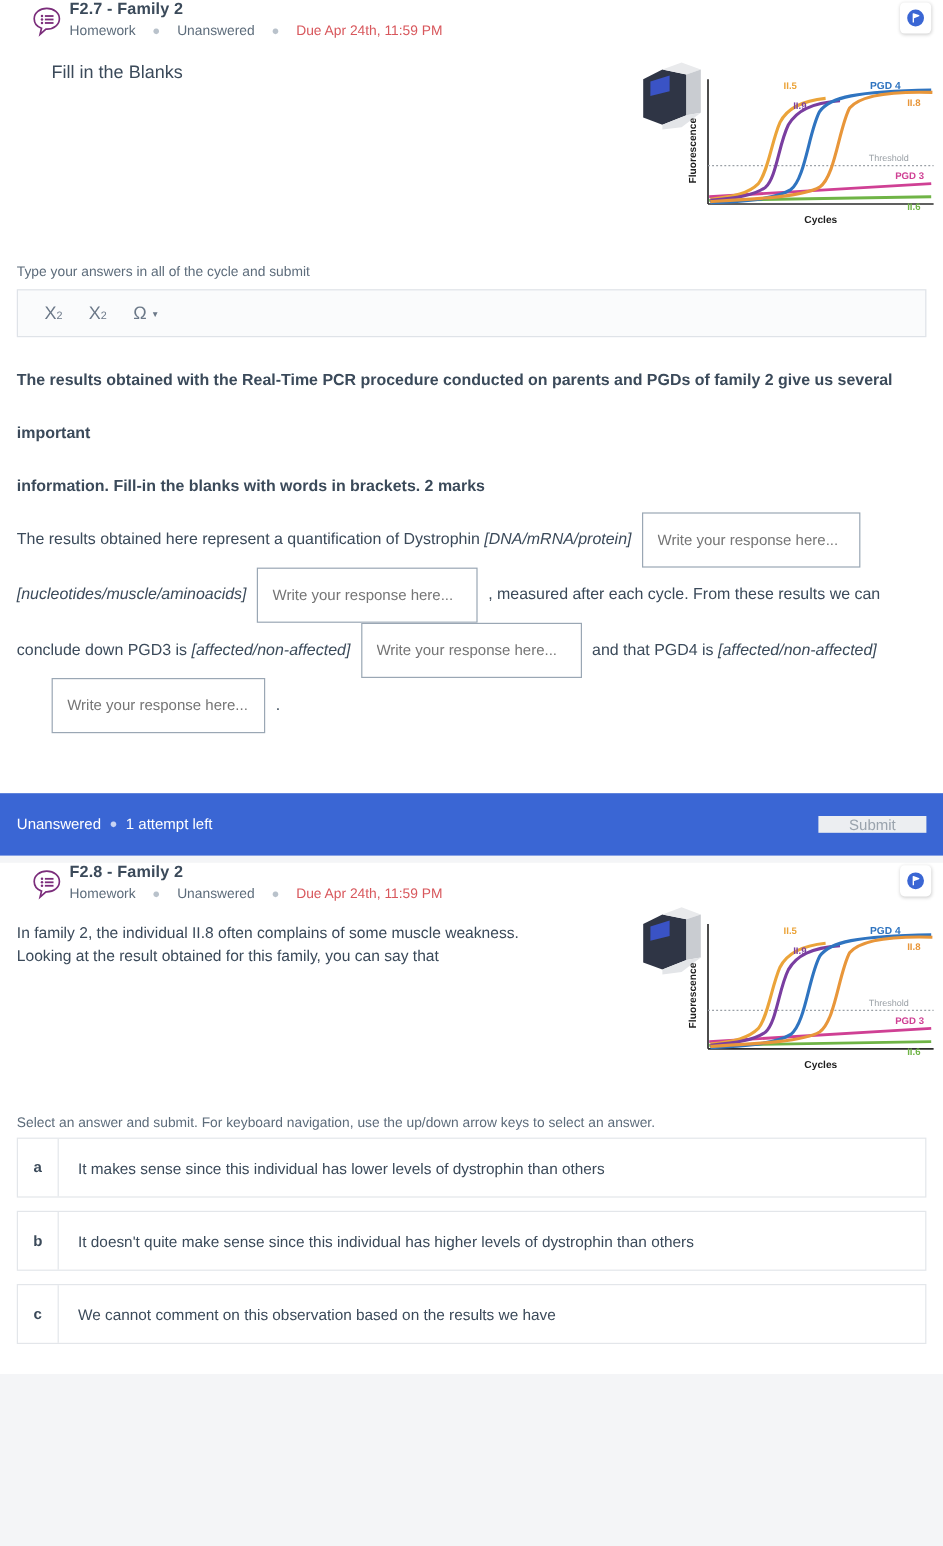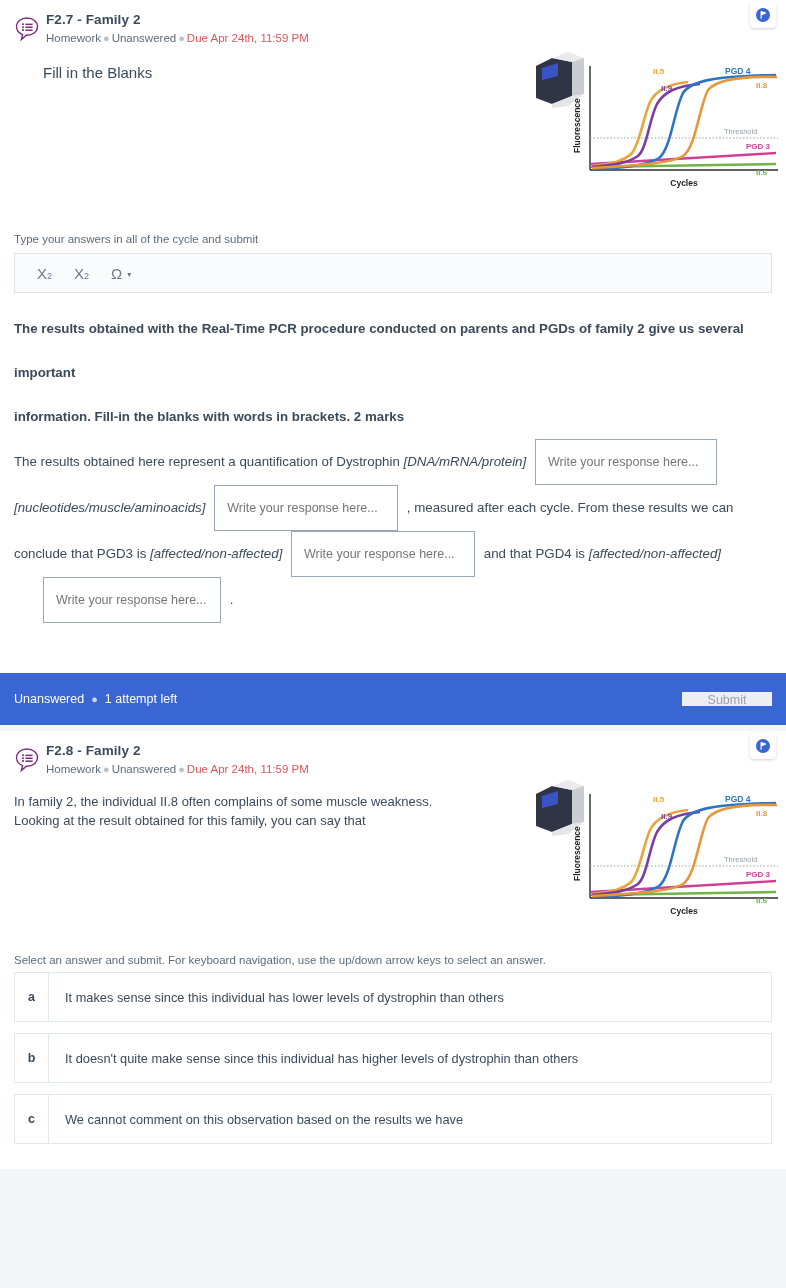--- a/index.html
+++ b/index.html
@@ -9,26 +9,26 @@
     background: #f4f5f7;
     font-family: "Liberation Sans", sans-serif;
     color: #3b4a5a;
     -webkit-font-smoothing: antialiased;
   }
   .page { width:786px; position:relative; }
 
   
   .card { background:#ffffff; position:relative; }
 
-  .qheader { display:flex; align-items:flex-start; padding:12px 12px 8px 12px; position:relative; }
+  .qheader { display:flex; align-items:center; padding:0 12px 8px 12px; position:relative;margin-left:12px; }
   .qicon { width:30px; height:30px; flex:0 0 30px; margin-top:2px; margin-right:4px; position:relative; }
   .qicon svg { display:block; }
   .qhead-text { padding-top:0px; }
   .qtitle { font-size:13.5px; font-weight:bold; color:#3b4a5a; line-height:16px; letter-spacing:.1px; }
-  .qmeta { font-size:11.5px; color:#5d6c7b; margin-top:3px; line-height:14px; display:flex; align-items:center; gap:2px; flex-wrap:wrap;}
+  .qmeta { font-size:11.5px; color:#5d6c7b; margin-top:3px; line-height:14px; display:flex; align-items:center; gap:14px; flex-wrap:wrap;}
   .qmeta .dot { color:#b9c2cb; font-size:11px; line-height:14px; }
   .qmeta .due { color:#d8575c; }
 
   .flag-btn {
     position:absolute; right:10px; top:2px;
     width:26px; height:26px; border-radius:4px;
     background:#fff; box-shadow:0 1px 3px rgba(0,0,0,.18);
     display:flex; align-items:center; justify-content:center;
     cursor:pointer;
   }
@@ -204,21 +204,21 @@
         <span>The results obtained here represent a quantification of Dystrophin</span>
         <em>[DNA/mRNA/protein]</em>
         <input class="blank w180" type="text" placeholder="Write your response here..." style="">
       </p>
       <p>
         <em>[nucleotides/muscle/aminoacids]</em>
         <input class="blank w182" type="text" placeholder="Write your response here..." style="">
         <span>, measured after each cycle. From these results we can</span>
       </p>
       <p>
-        <span>conclude that PGD3 is</span>
+        <span>conclude down PGD3 is</span>
         <em>[affected/non-affected]</em>
         <input class="blank w182" type="text" placeholder="Write your response here..." style="">
         <span>and that PGD4 is</span>
         <em>[affected/non-affected]</em>
       </p>
       <p style="padding-left:24px">
         <input class="blank w176" type="text" placeholder="Write your response here..." style="">
         <span>.</span>
       </p>
     </div>

